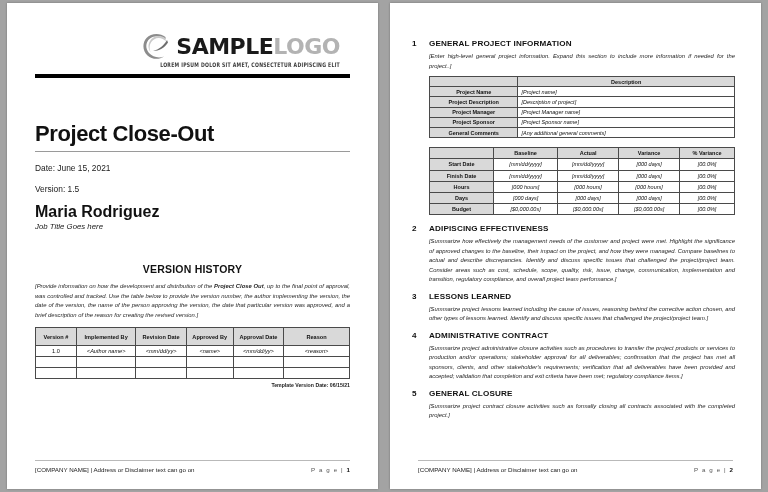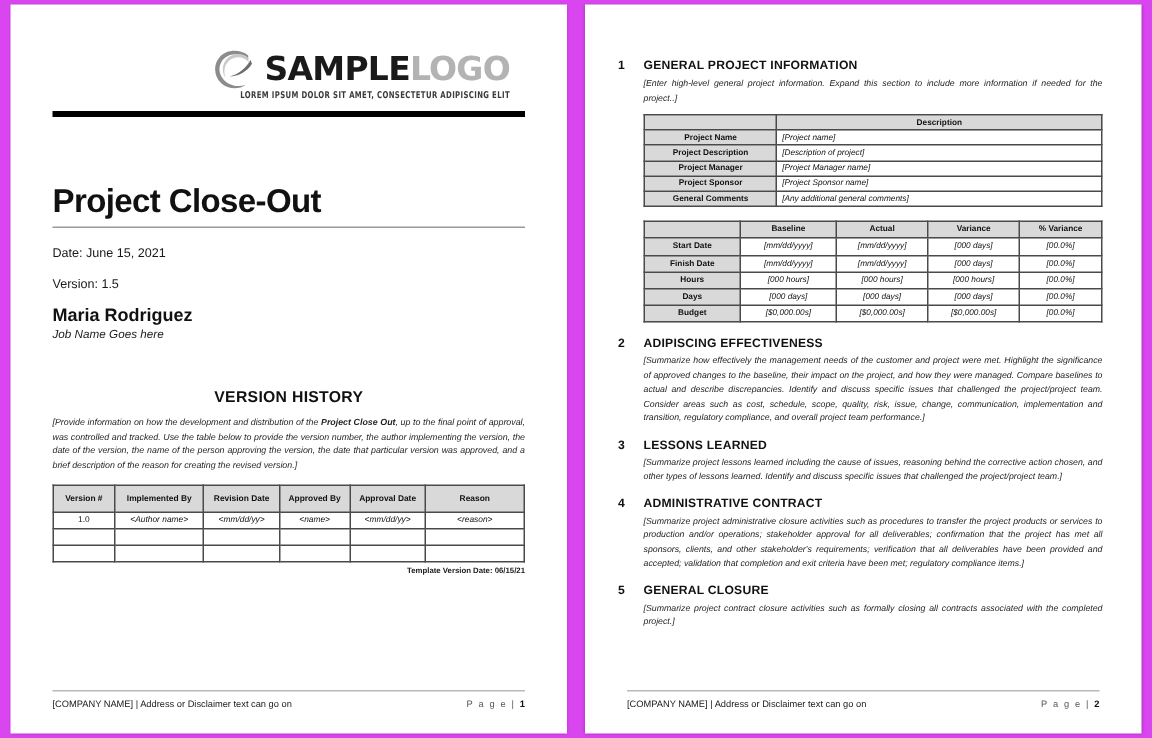--- a/index.html
+++ b/index.html
@@ -6,21 +6,21 @@
   html, body {
     margin: 0; padding: 0;
     width: 768px; height: 492px;
     background: #e9e9e9;
     font-family: "Liberation Sans", sans-serif;
     overflow: hidden;
   }
   #viewport {
     position: relative;
     width: 768px; height: 492px;
-    background: #d946ef;
+    background: #a3a3a3;
     display: flex;
     justify-content: center;
     gap: 12px;
     padding-top: 3px;
   }
   .page {
     position: relative;
     width: 371px;
     height: 486px;
     background: #ffffff;
@@ -90,21 +90,21 @@
     color: #1a1a1a;
     margin-top: 11px;
   }
   .meta-line b { font-weight: normal; text-align: right; }
   .prep-label {
     font-size: 8.2px;
     color: #1a1a1a;
     margin-top: 27px;
   }
   .prep-name {
-    font-size: 12px;
+    font-size: 16px;
     font-weight: bold;
     color: #111;
     margin-top: 9px;
   }
   .prep-title {
     font-size: 7.8px;
     font-style: italic;
     color: #1a1a1a;
     margin-top: 1px;
   }
@@ -284,21 +284,21 @@
         <div class="title-rule"></div>
         <div class="meta-line">
           <b>Date:</b>
           <span>June 15, 2021</span>
         </div>
         <div class="meta-line">
           <b>Version:</b>
           <span>1.5</span>
         </div>
         <div class="prep-name">Maria Rodriguez</div>
-        <div class="prep-title">Job Name Goes here</div>
+        <div class="prep-title">Job Title Goes here</div>
       </div>
 
       <div class="vh-heading">VERSION HISTORY</div>
       <div class="vh-intro"><span>[Provide information on how the development and distribution of the </span><b>Project Close Out</b><span>, up to the final point of approval, was controlled and tracked.  Use the table below to provide the version number, the author implementing the version, the date of the version, the name of the person approving the version, the date that particular version was approved, and a brief description of the reason for creating the revised version.]</span></div>
 
       <table class="vh">
         <thead>
           <tr>
             <th style="width:13%">Version #</th>
             <th style="width:19%">Implemented By</th>

